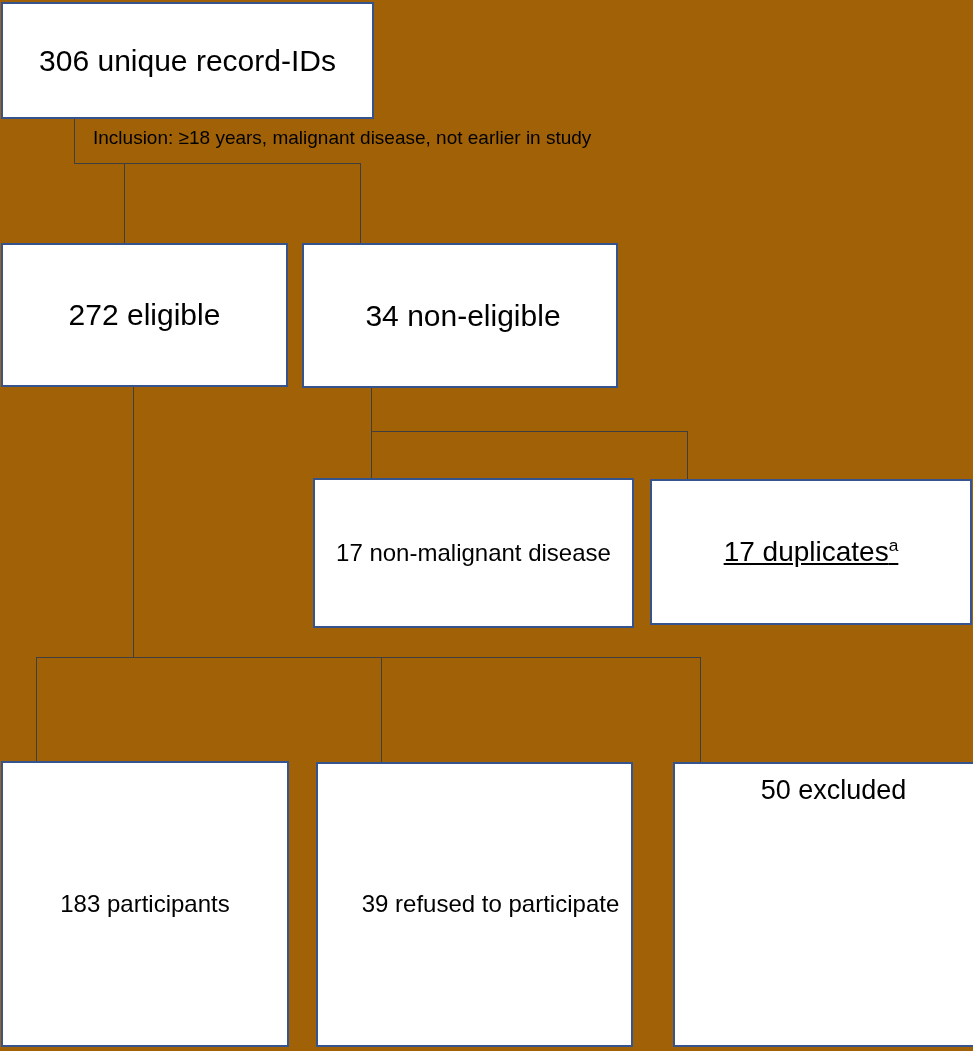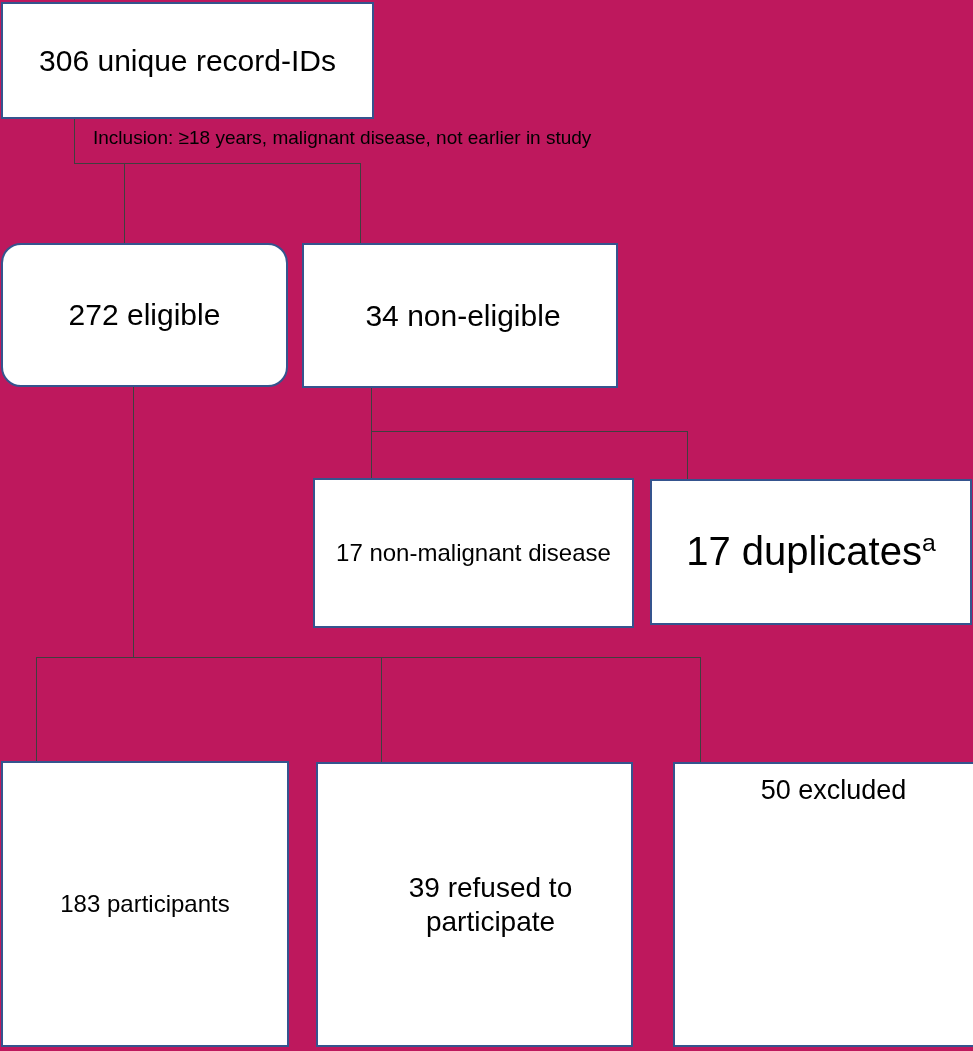--- a/index.html
+++ b/index.html
@@ -8,21 +8,21 @@
     background: #ffffff;
   }
   body {
     font-family: "Liberation Sans", sans-serif;
     color: #000000;
   }
   #flowchart {
     position: relative;
     width: 973px;
     height: 1051px;
-    background: #be185d;
+    background: #a16207;
     overflow: hidden;
   }
   .node {
     position: absolute;
     box-sizing: border-box;
     border: 2px solid #35548E;
     background: #ffffff;
     display: flex;
     align-items: center;
     justify-content: center;
@@ -34,48 +34,48 @@
     line-height: 1.18;
     padding: 0 8px;
   }
   
   #node-records {
     left: 1px; top: 2px; width: 373px; height: 117px;
   }
   #node-records .node-label { font-size: 30px; }
 
   #node-eligible {
-    left: 1px; top: 243px; width: 287px; height: 144px; border-radius: 20px;
+    left: 1px; top: 243px; width: 287px; height: 144px;
   }
   #node-eligible .node-label { font-size: 30px; }
 
   #node-non-eligible {
     left: 302px; top: 243px; width: 316px; height: 145px; padding-left: 6px;
   }
   #node-non-eligible .node-label { font-size: 30px; }
 
   #node-non-malignant {
     left: 313px; top: 478px; width: 321px; height: 150px;
   }
   #node-non-malignant .node-label { font-size: 24px; }
 
   #node-duplicates {
     left: 650px; top: 479px; width: 322px; height: 146px;
   }
-  #node-duplicates .node-label { font-size: 40px; }
+  #node-duplicates .node-label { font-size: 28px; text-decoration: underline; }
 
   #node-participants {
     left: 1px; top: 761px; width: 288px; height: 286px;
   }
   #node-participants .node-label { font-size: 24px; }
 
   #node-refused {
     left: 316px; top: 762px; width: 317px; height: 285px;
   }
-  #node-refused .node-label { font-size: 28px; padding-left: 40px; }
+  #node-refused .node-label { font-size: 24px; padding-left: 40px; }
 
   #node-excluded {
     left: 673px; top: 762px; width: 317px; height: 285px;
     display: block;
     padding: 10px 10px 7px 14px;
   }
   .excluded-title {
     display: block;
     text-align: center;
     font-size: 27px;

